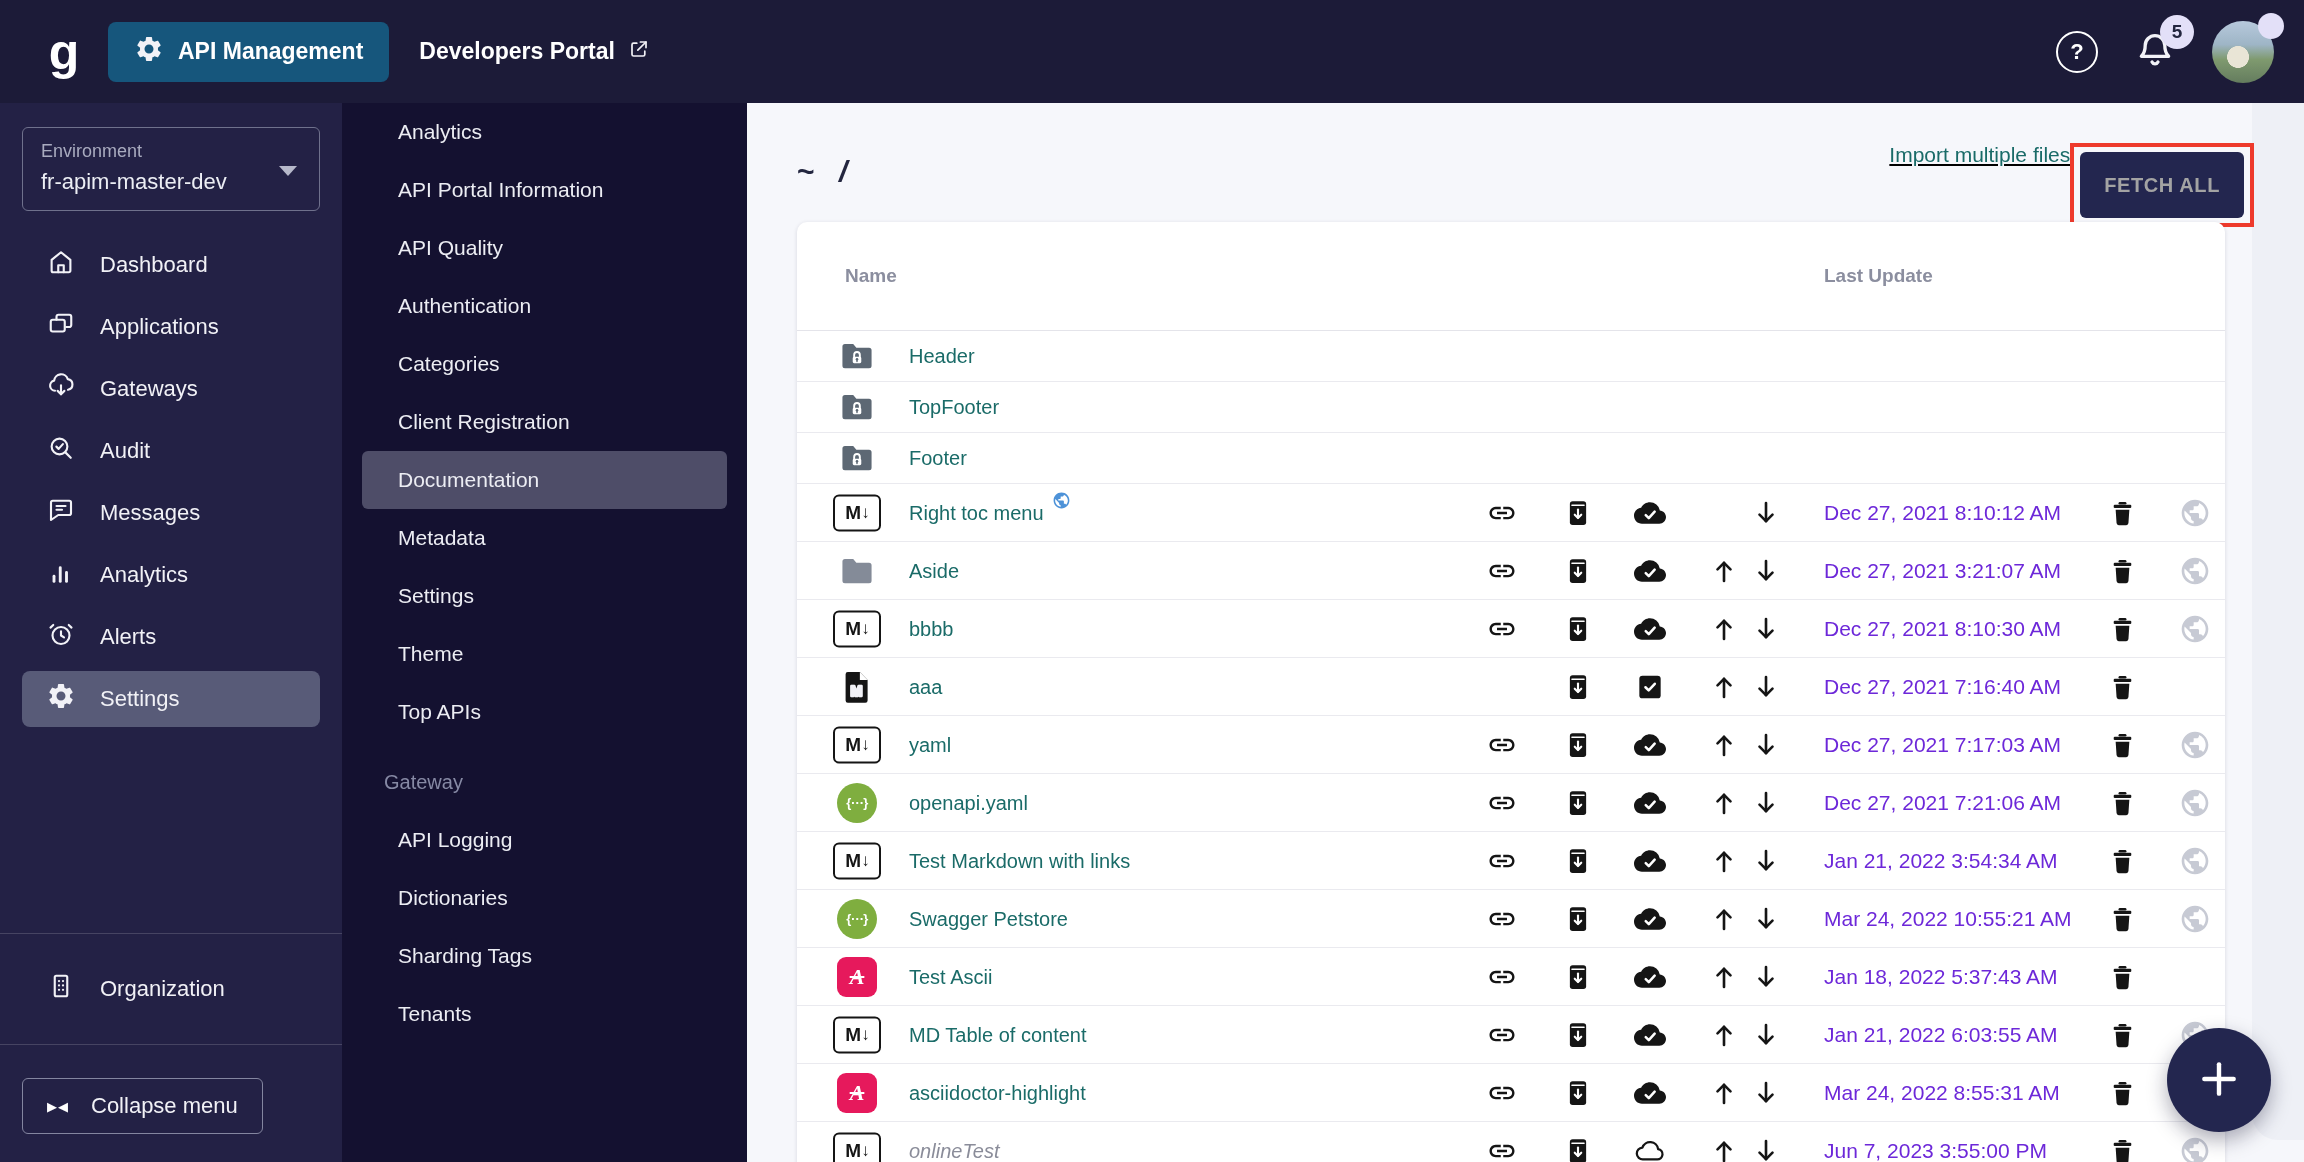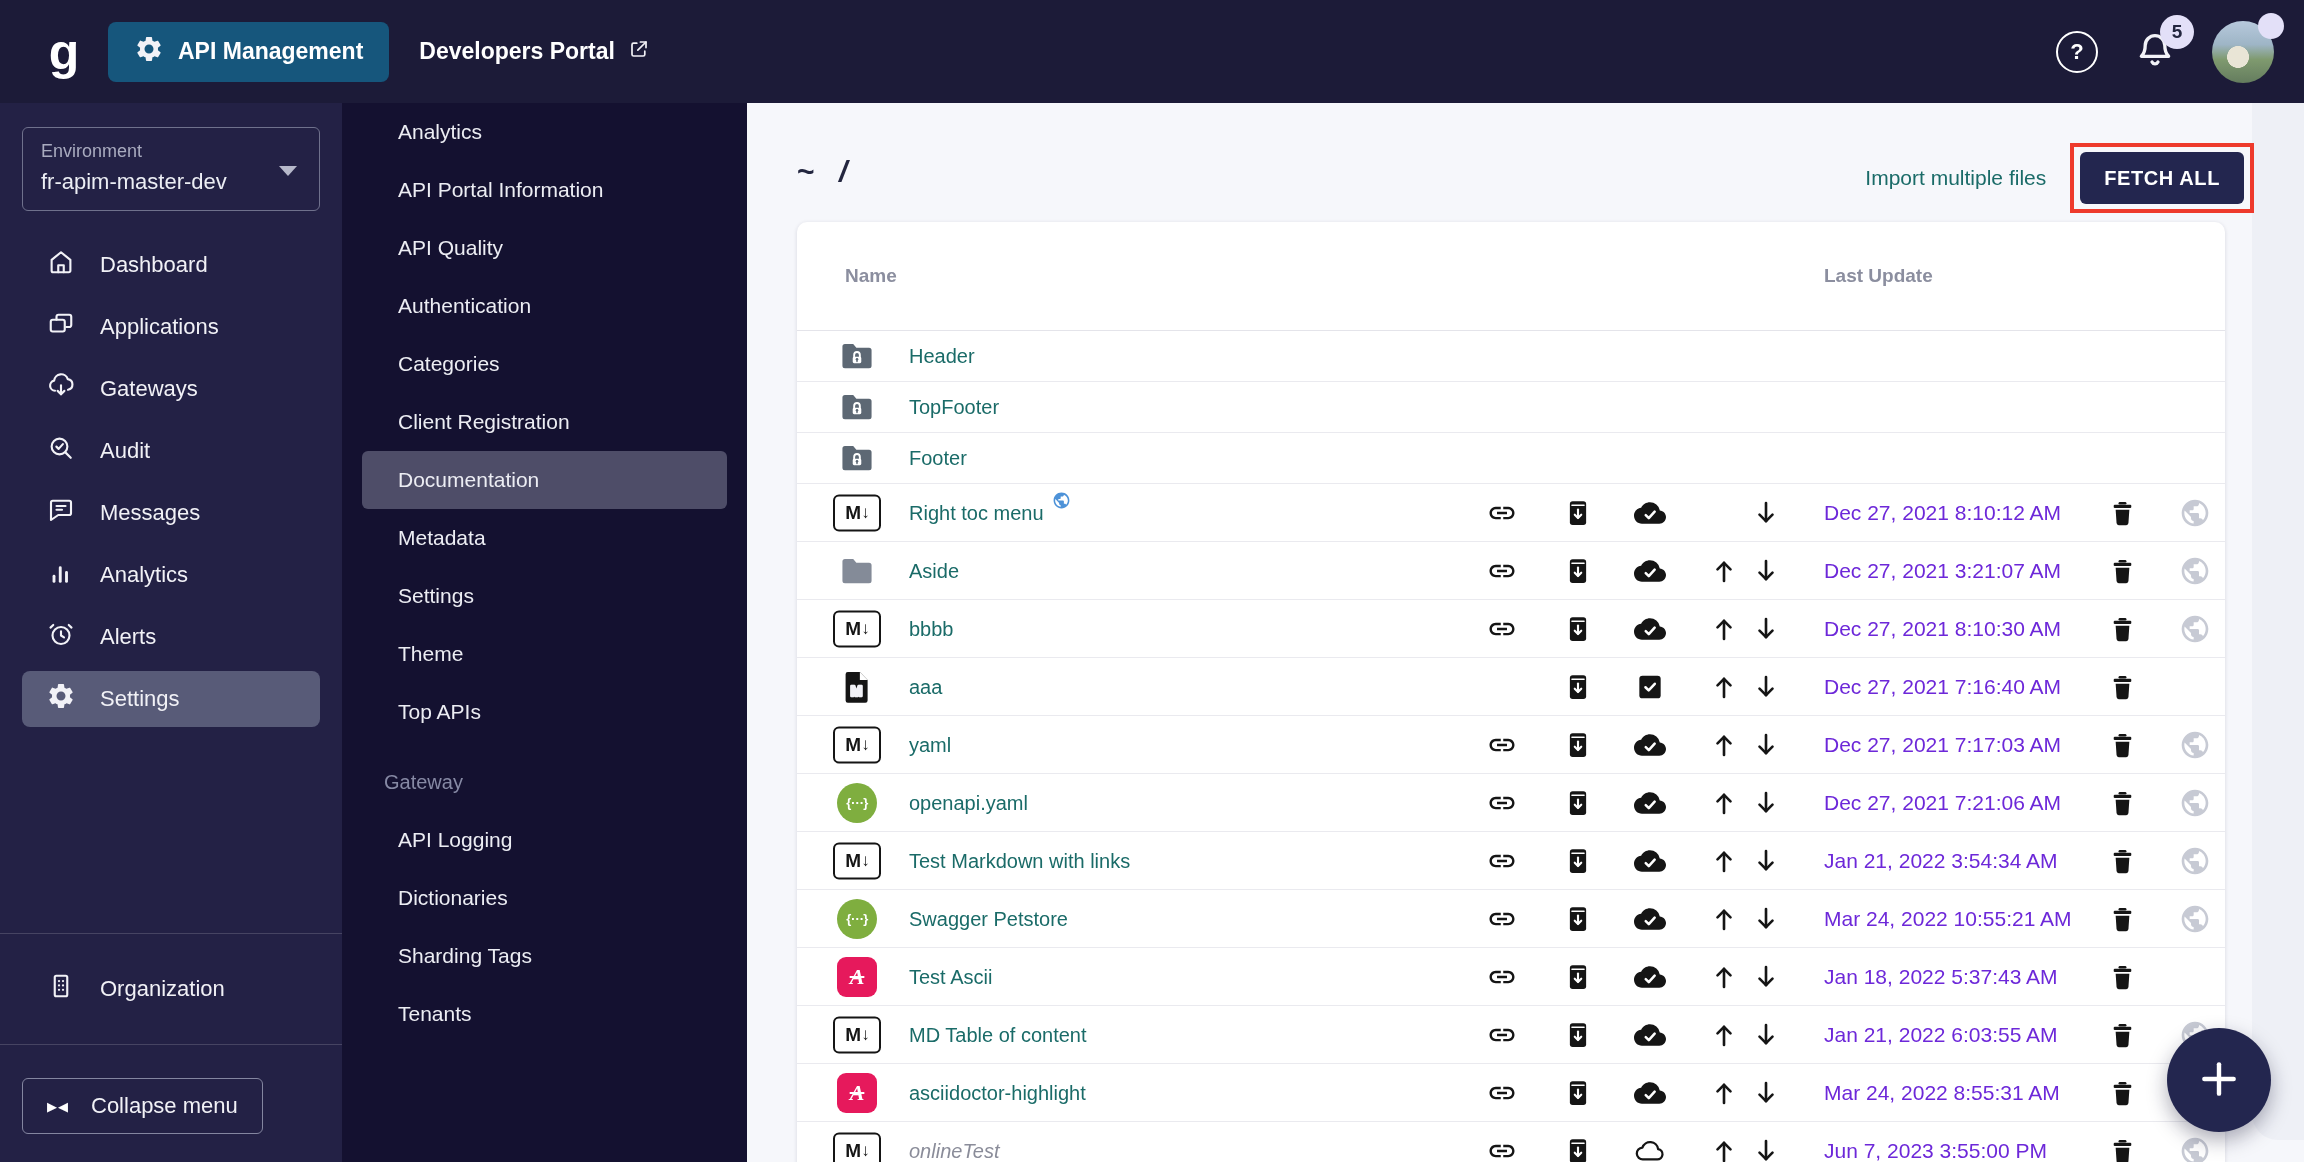--- a/index.html
+++ b/index.html
@@ -58,24 +58,24 @@
   .s2-title{height:34px;display:flex;align-items:center;padding-left:42px;font-size:20px;color:#8689a4;margin-top:46px;margin-bottom:12px;}
   .s2-title.second{margin-top:24px;}
   .s2-item{height:58px;display:flex;align-items:center;padding-left:36px;margin:0 20px;font-size:21px;color:#ecedf3;border-radius:6px;cursor:pointer;}
   .s2-item.selected{background:#4e4d68;}
 
   
   .main{position:relative;flex:1;background:#f6f7fb;overflow:hidden;}
   .gutter{position:absolute;right:0;top:0;height:1037px;width:52px;background:#eef0f6;border-radius:0 0 0 26px;}
   .breadcrumb{position:absolute;left:50px;top:52px;font-size:30px;font-weight:700;color:#23263f;}
   .breadcrumb .slash{font-style:italic;margin-left:16px;font-weight:600;}
-  .head-actions{position:absolute;top:40px;right:50px;display:flex;align-items:center;gap:24px;}
+  .head-actions{position:absolute;top:40px;right:50px;display:flex;align-items:flex-start;text-decoration:underline;}
   .import-link{color:var(--teal);font-size:21px;font-weight:500;cursor:pointer;}
   .hl-box{border:4px solid var(--red);padding:5px 6px;background:transparent;}
-  .fetch-btn{background:var(--navy);color:#ffffff;font-size:20px;font-weight:700;letter-spacing:.6px;padding:0 24px;height:52px;
+  .fetch-btn{background:var(--navy);color:#a3a3a3;font-size:20px;font-weight:700;letter-spacing:.6px;padding:0 24px;height:66px;
     border:none;border-radius:6px;cursor:pointer;font-family:"Liberation Sans",sans-serif;}
 
   .card{position:absolute;left:50px;top:119px;width:1428px;height:1000px;background:#fff;border-radius:10px;
     box-shadow:0 1px 4px rgba(25,25,60,0.14);overflow:hidden;}
   .thead{position:relative;height:108px;border-bottom:1px solid #e4e4ea;}
   .th{position:absolute;top:50%;transform:translateY(-50%);font-size:19px;font-weight:700;color:#8b8e9f;}
   .th.c-name{left:48px;}
   .th.c-update{left:1027px;}
 
   .trow{position:relative;border-bottom:1px solid #eaeaef;}

